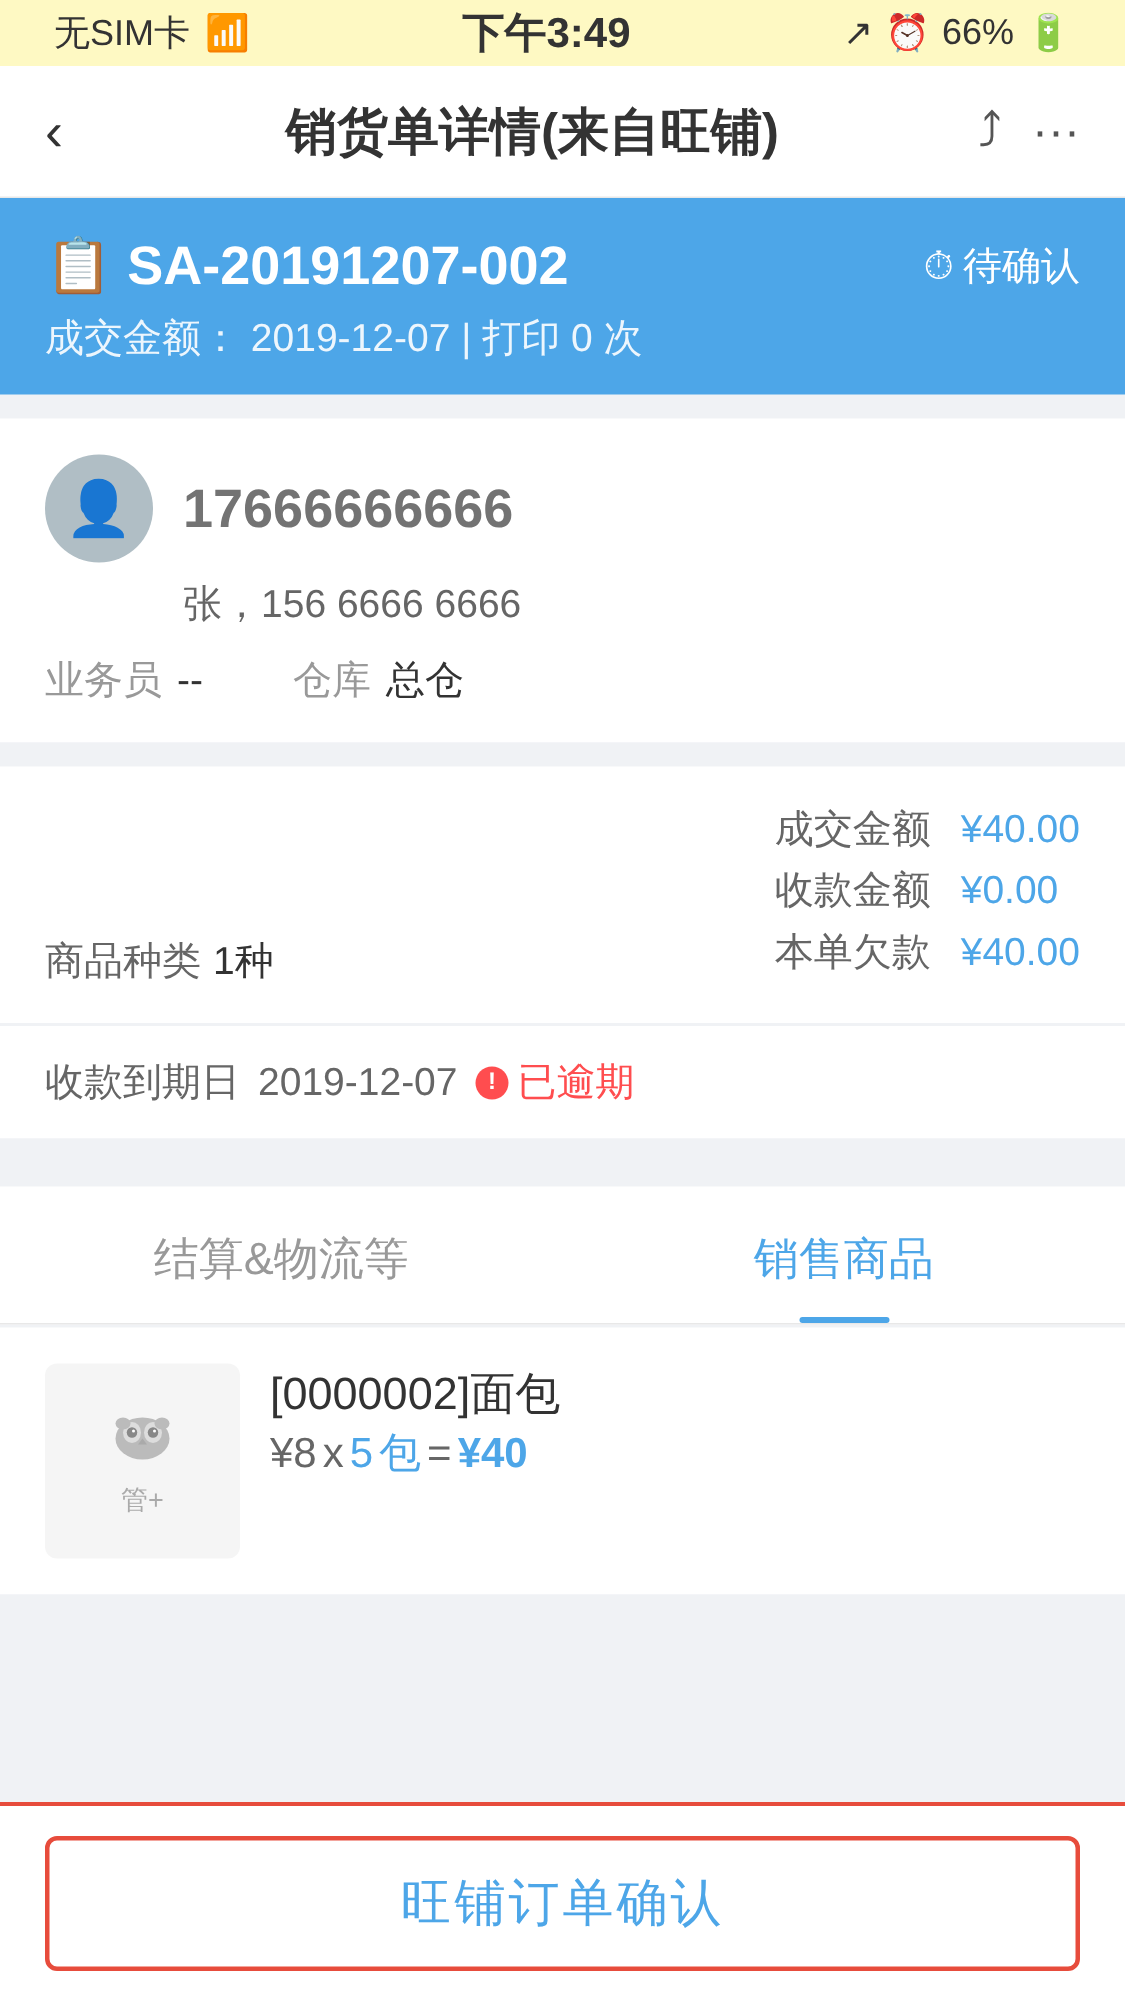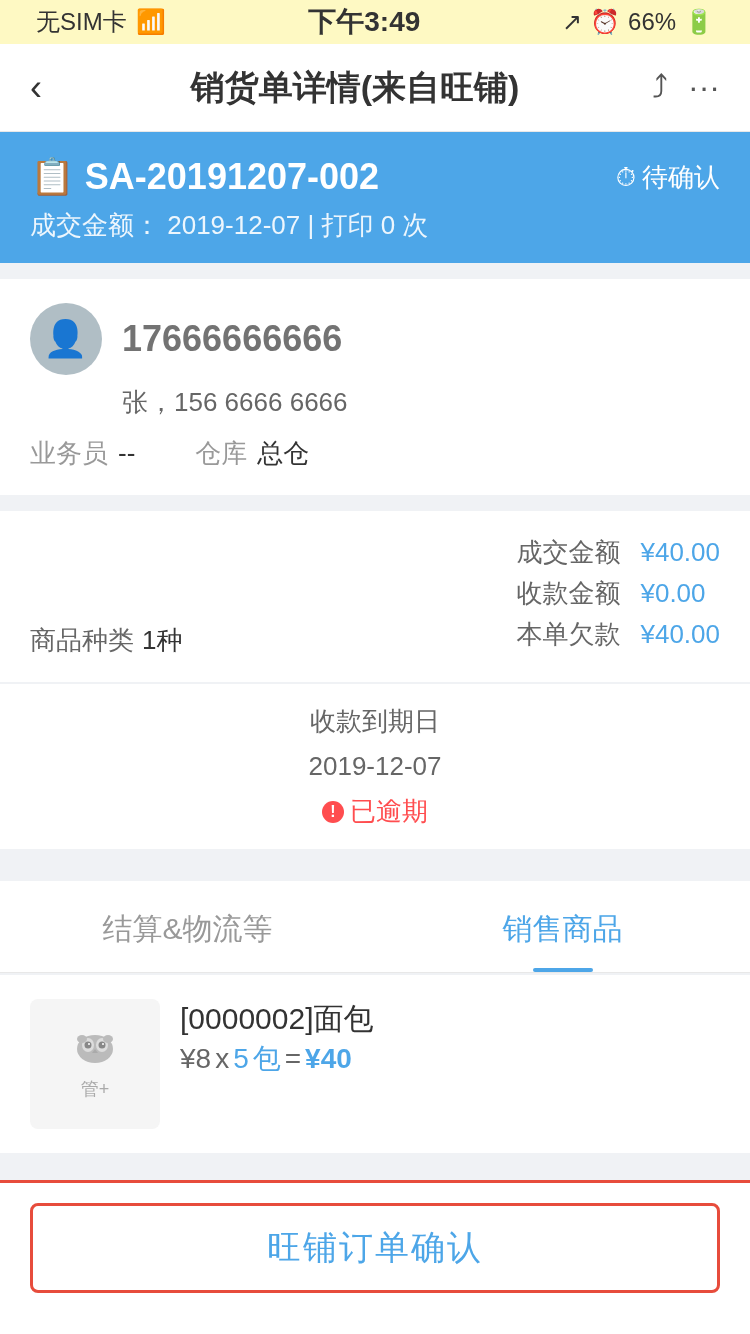--- a/index.html
+++ b/index.html
@@ -183,21 +183,20 @@
     
     .due-date-section {
       background: #fff;
       padding: 20px 30px;
       margin-top: 2px;
       display: flex;
       align-items: center;
       gap: 12px;
       font-size: 26px;
       color: #666;
-      flex-direction: column;
     }
     .overdue-badge {
       display: flex;
       align-items: center;
       gap: 6px;
       color: #ff4d4f;
       font-size: 26px;
     }
     .overdue-dot {
       width: 22px;
@@ -307,21 +306,21 @@
       min-height: 280px;
     }
 
     
     .footer {
       position: fixed;
       bottom: 0;
       left: 0;
       width: 750px;
       background: #fff;
-      padding: 20px 30px 41px;
+      padding: 20px 30px 20px;
       border-top: 3px solid #e74c3c;
     }
     .confirm-button {
       width: 100%;
       height: 90px;
       background: #fff;
       border: 3px solid #e74c3c;
       border-radius: 8px;
       font-size: 34px;
       color: #4da6e8;

